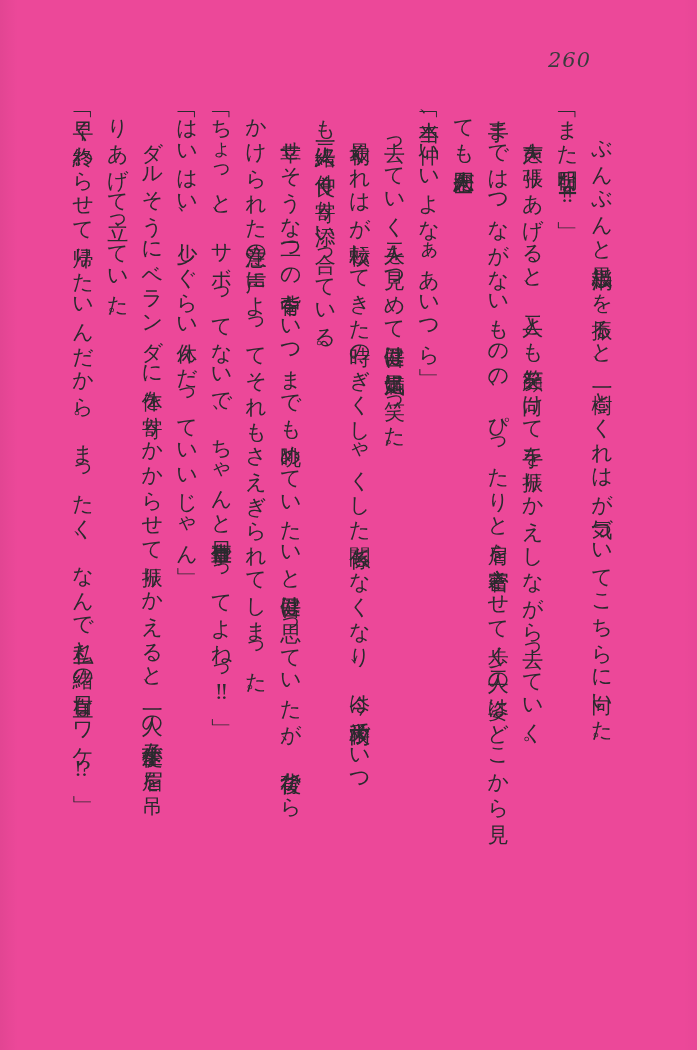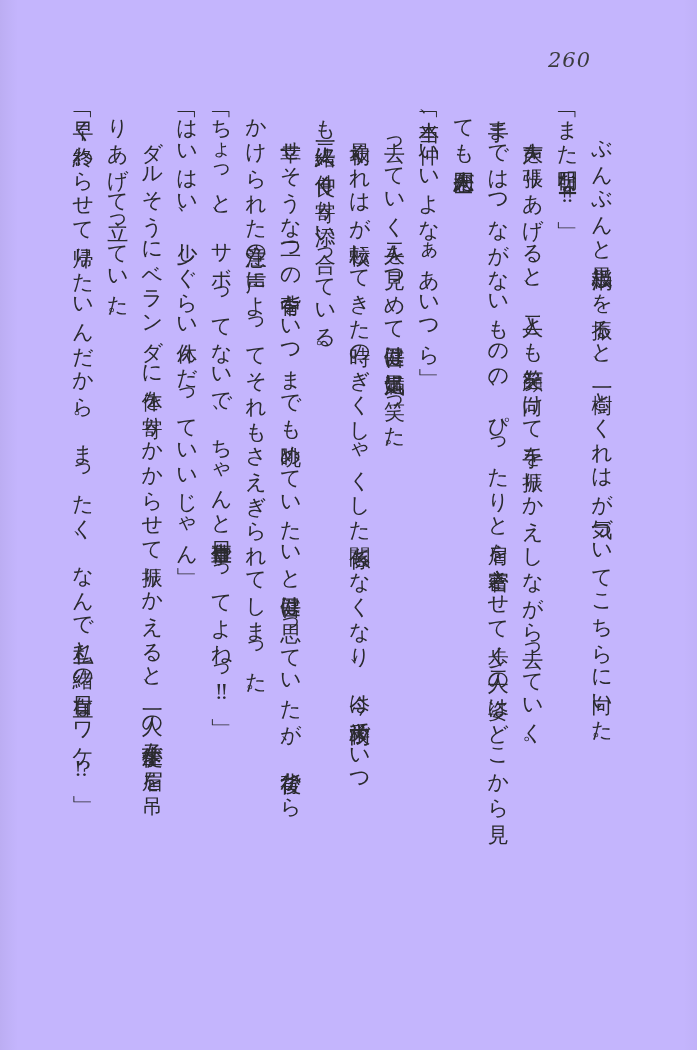--- a/index.html
+++ b/index.html
@@ -9,21 +9,21 @@
   body {
     width: 697px;
     height: 1050px;
     background: #e9e8e4;
     font-family: "DejaVu Serif", "Liberation Serif", serif;
   }
   .page {
     position: relative;
     width: 697px;
     height: 1050px;
-    background: #c4b5fd;
+    background: #ec4899;
     overflow: hidden;
     color: #26262a;
   }
   
   .page::before {
     content: "";
     position: absolute;
     inset: 0;
     background:
       linear-gradient(to right, rgba(0,0,0,0.045), rgba(0,0,0,0) 18px),

